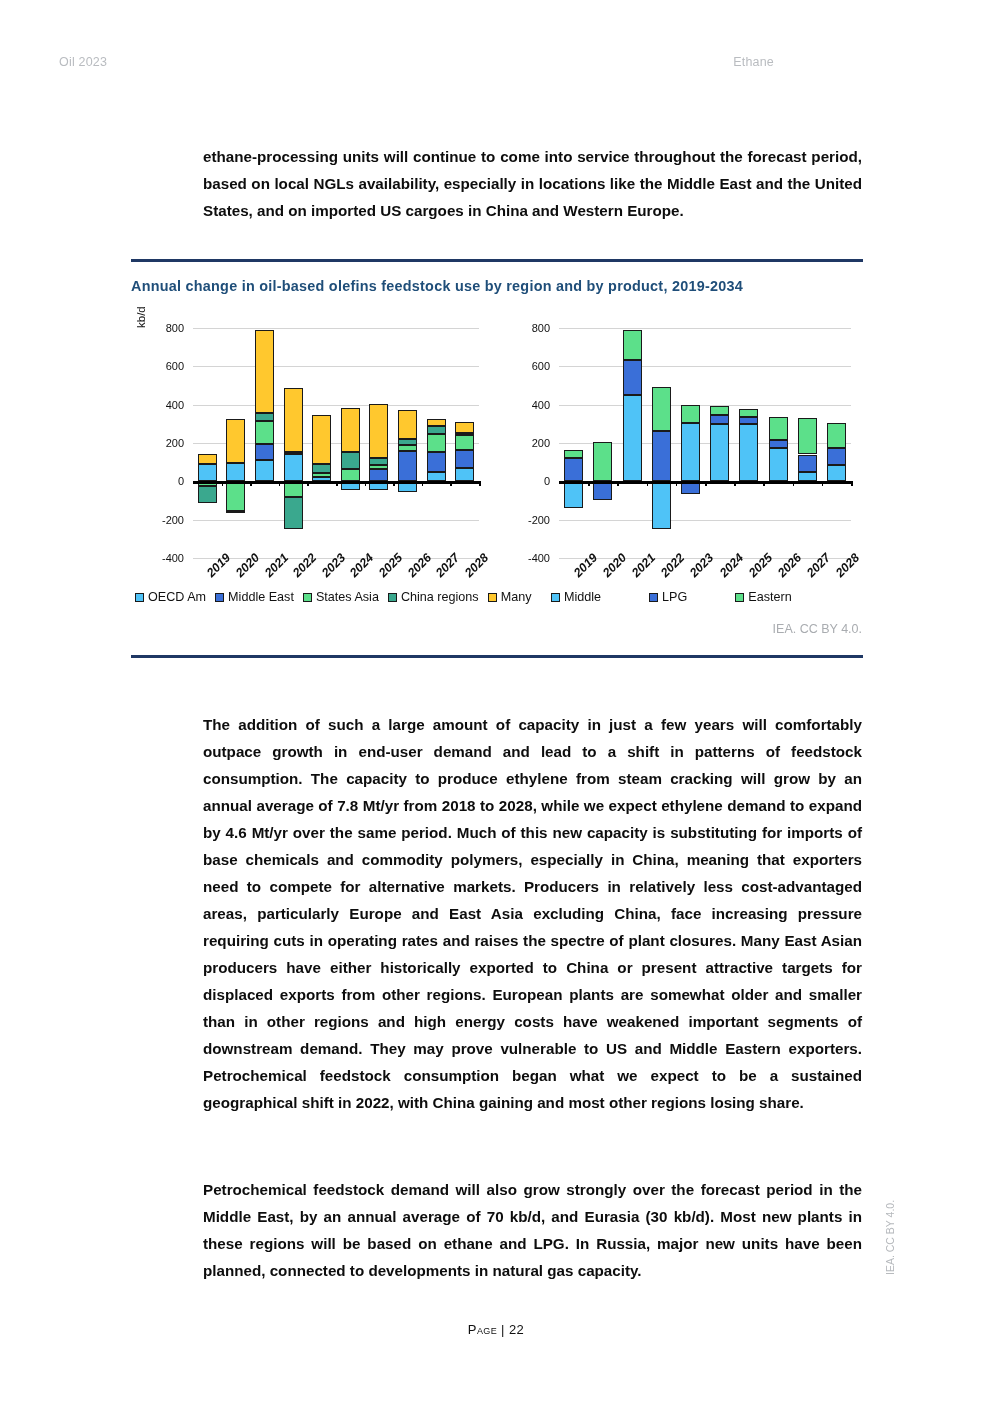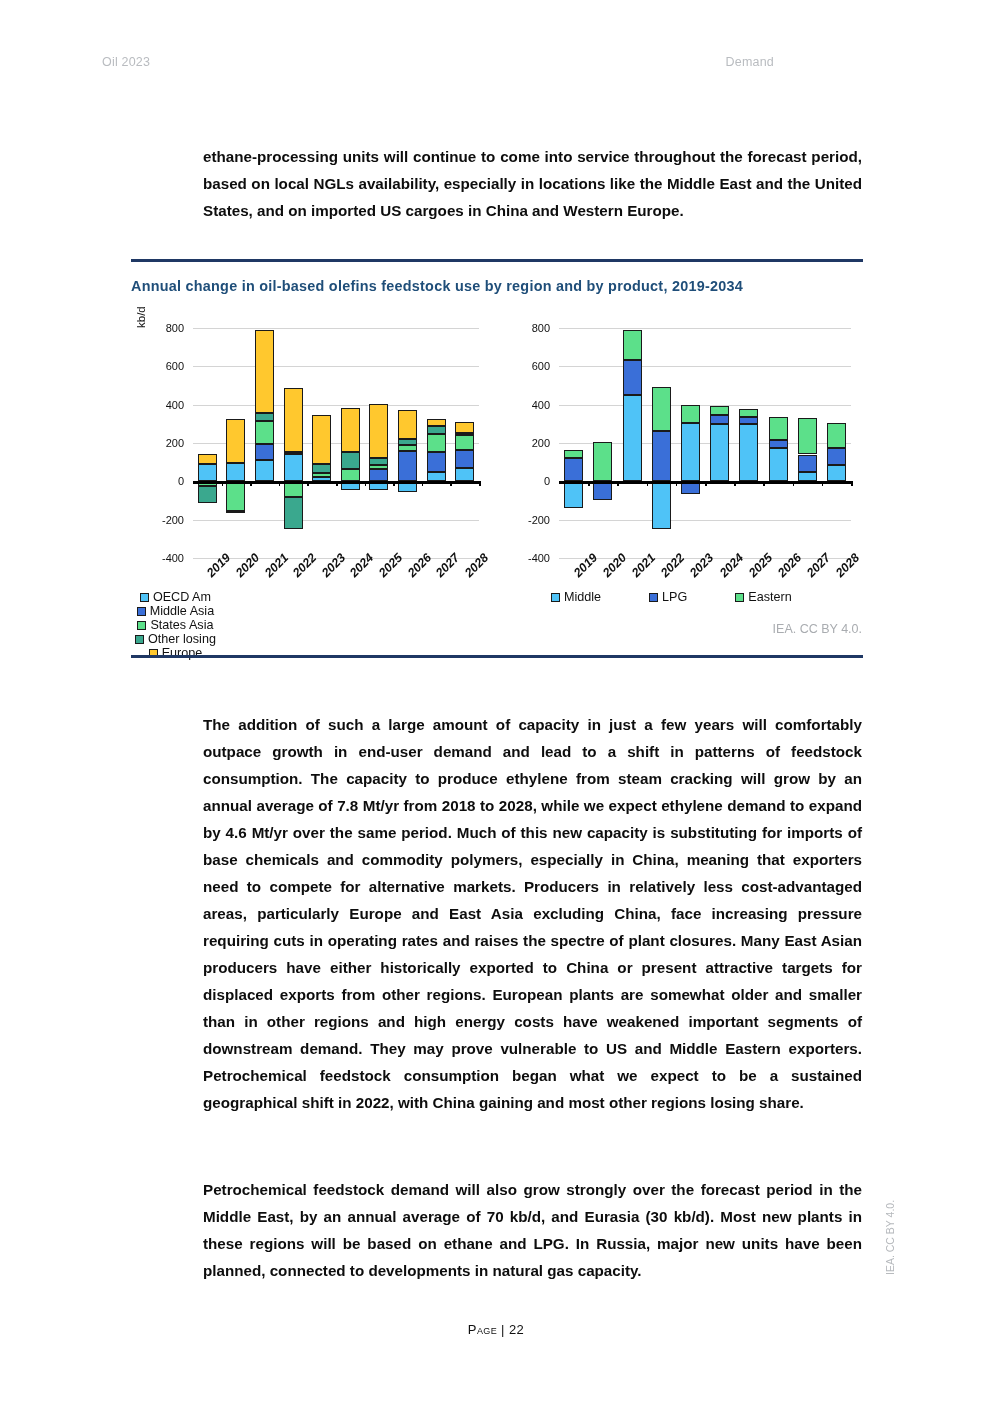--- a/index.html
+++ b/index.html
@@ -8,21 +8,21 @@
     width: 992px; height: 1403px;
     background: #ffffff;
     font-family: "Liberation Sans", sans-serif;
     position: relative;
     overflow: hidden;
   }
 
   
   .runhead {
     position: absolute; top: 55px; left: 0; width: 904px;
-    padding: 0 130px 0 102px;
+    padding: 0 130px 0 59px;
     display: flex; justify-content: space-between;
     font-size: 12.5px; color: #b9bcc0; letter-spacing: .2px;
   }
 
   
   .para {
     font-size: 15.2px; line-height: 27px; color: #0d0d0d;
     text-align: justify; font-weight: 600;
   }
   #intro-para {
@@ -98,21 +98,21 @@
   .legend {
     position: absolute; display: flex; align-items: center;
     font-size: 12.6px; color: #111;
   }
   .legend-item { display: flex; align-items: center; white-space: nowrap; }
   .swatch {
     width: 9px; height: 9px; border: 1px solid #1a1a1a;
     margin-right: 4px; display: inline-block;
   }
 
-  #legend-left  { top: 272px; left: 4px; flex-direction: column; }
+  #legend-left  { top: 272px; left: 4px; }
   #legend-left .legend-item { margin-right: 9px; }
   #legend-right { top: 272px; left: 50px; }
   #legend-right .legend-item { margin-right: 48px; }
 
   #iea-credit {
     position: absolute; top: 622px; left: 0; width: 992px;
     padding-right: 130px; text-align: right;
     font-size: 12.5px; color: #a9acb0;
   }
 
@@ -131,21 +131,21 @@
     font-size: 10.5px; color: #b5b8bc;
     transform: rotate(-90deg); transform-origin: left top;
     white-space: nowrap;
   }
 </style>
 </head>
 <body>
 
 <div class="runhead">
   <span>Oil 2023</span>
-  <span>Demand</span>
+  <span>Ethane</span>
 </div>
 
 <p class="para" id="intro-para">ethane-processing units will continue to come into service throughout the forecast period, based on local NGLs availability, especially in locations like the Middle East and the United States, and on imported US cargoes in China and Western Europe.</p>
 
 <div class="rule" id="rule-top"></div>
 
 <div id="chart-title">Annual change in oil-based olefins feedstock use by region and by product, 2019-2034</div>
 
 <div class="charts-wrap">
 
@@ -254,33 +254,33 @@
         <div class="xlabel" style="left: 268.7px; top: 242px;">2028</div>
         <div class="zeroline" style="top: 153.333px;"></div>
       </div>
     <div class="legend" id="legend-left">
         <span class="legend-item">
           <span class="swatch" style="background: rgb(79, 195, 247);"></span>
           <span>OECD Am</span>
         </span>
         <span class="legend-item">
           <span class="swatch" style="background: rgb(58, 111, 216);"></span>
-          <span>Middle Asia</span>
+          <span>Middle East</span>
         </span>
         <span class="legend-item">
           <span class="swatch" style="background: rgb(92, 224, 138);"></span>
           <span>States Asia</span>
         </span>
         <span class="legend-item">
           <span class="swatch" style="background: rgb(58, 168, 142);"></span>
-          <span>Other losing</span>
+          <span>China regions</span>
         </span>
         <span class="legend-item">
           <span class="swatch" style="background: rgb(255, 200, 46);"></span>
-          <span>Europe</span>
+          <span>Many</span>
         </span>
       </div>
   </div>
 
   <div class="chart-panel">
     <div class="plot right" id="plot-right">
         <div class="gridline" style="top: 230px;"></div>
         <div class="ytick" style="top: 230px;">-400</div>
         <div class="gridline" style="top: 191.667px;"></div>
         <div class="ytick" style="top: 191.667px;">-200</div>

